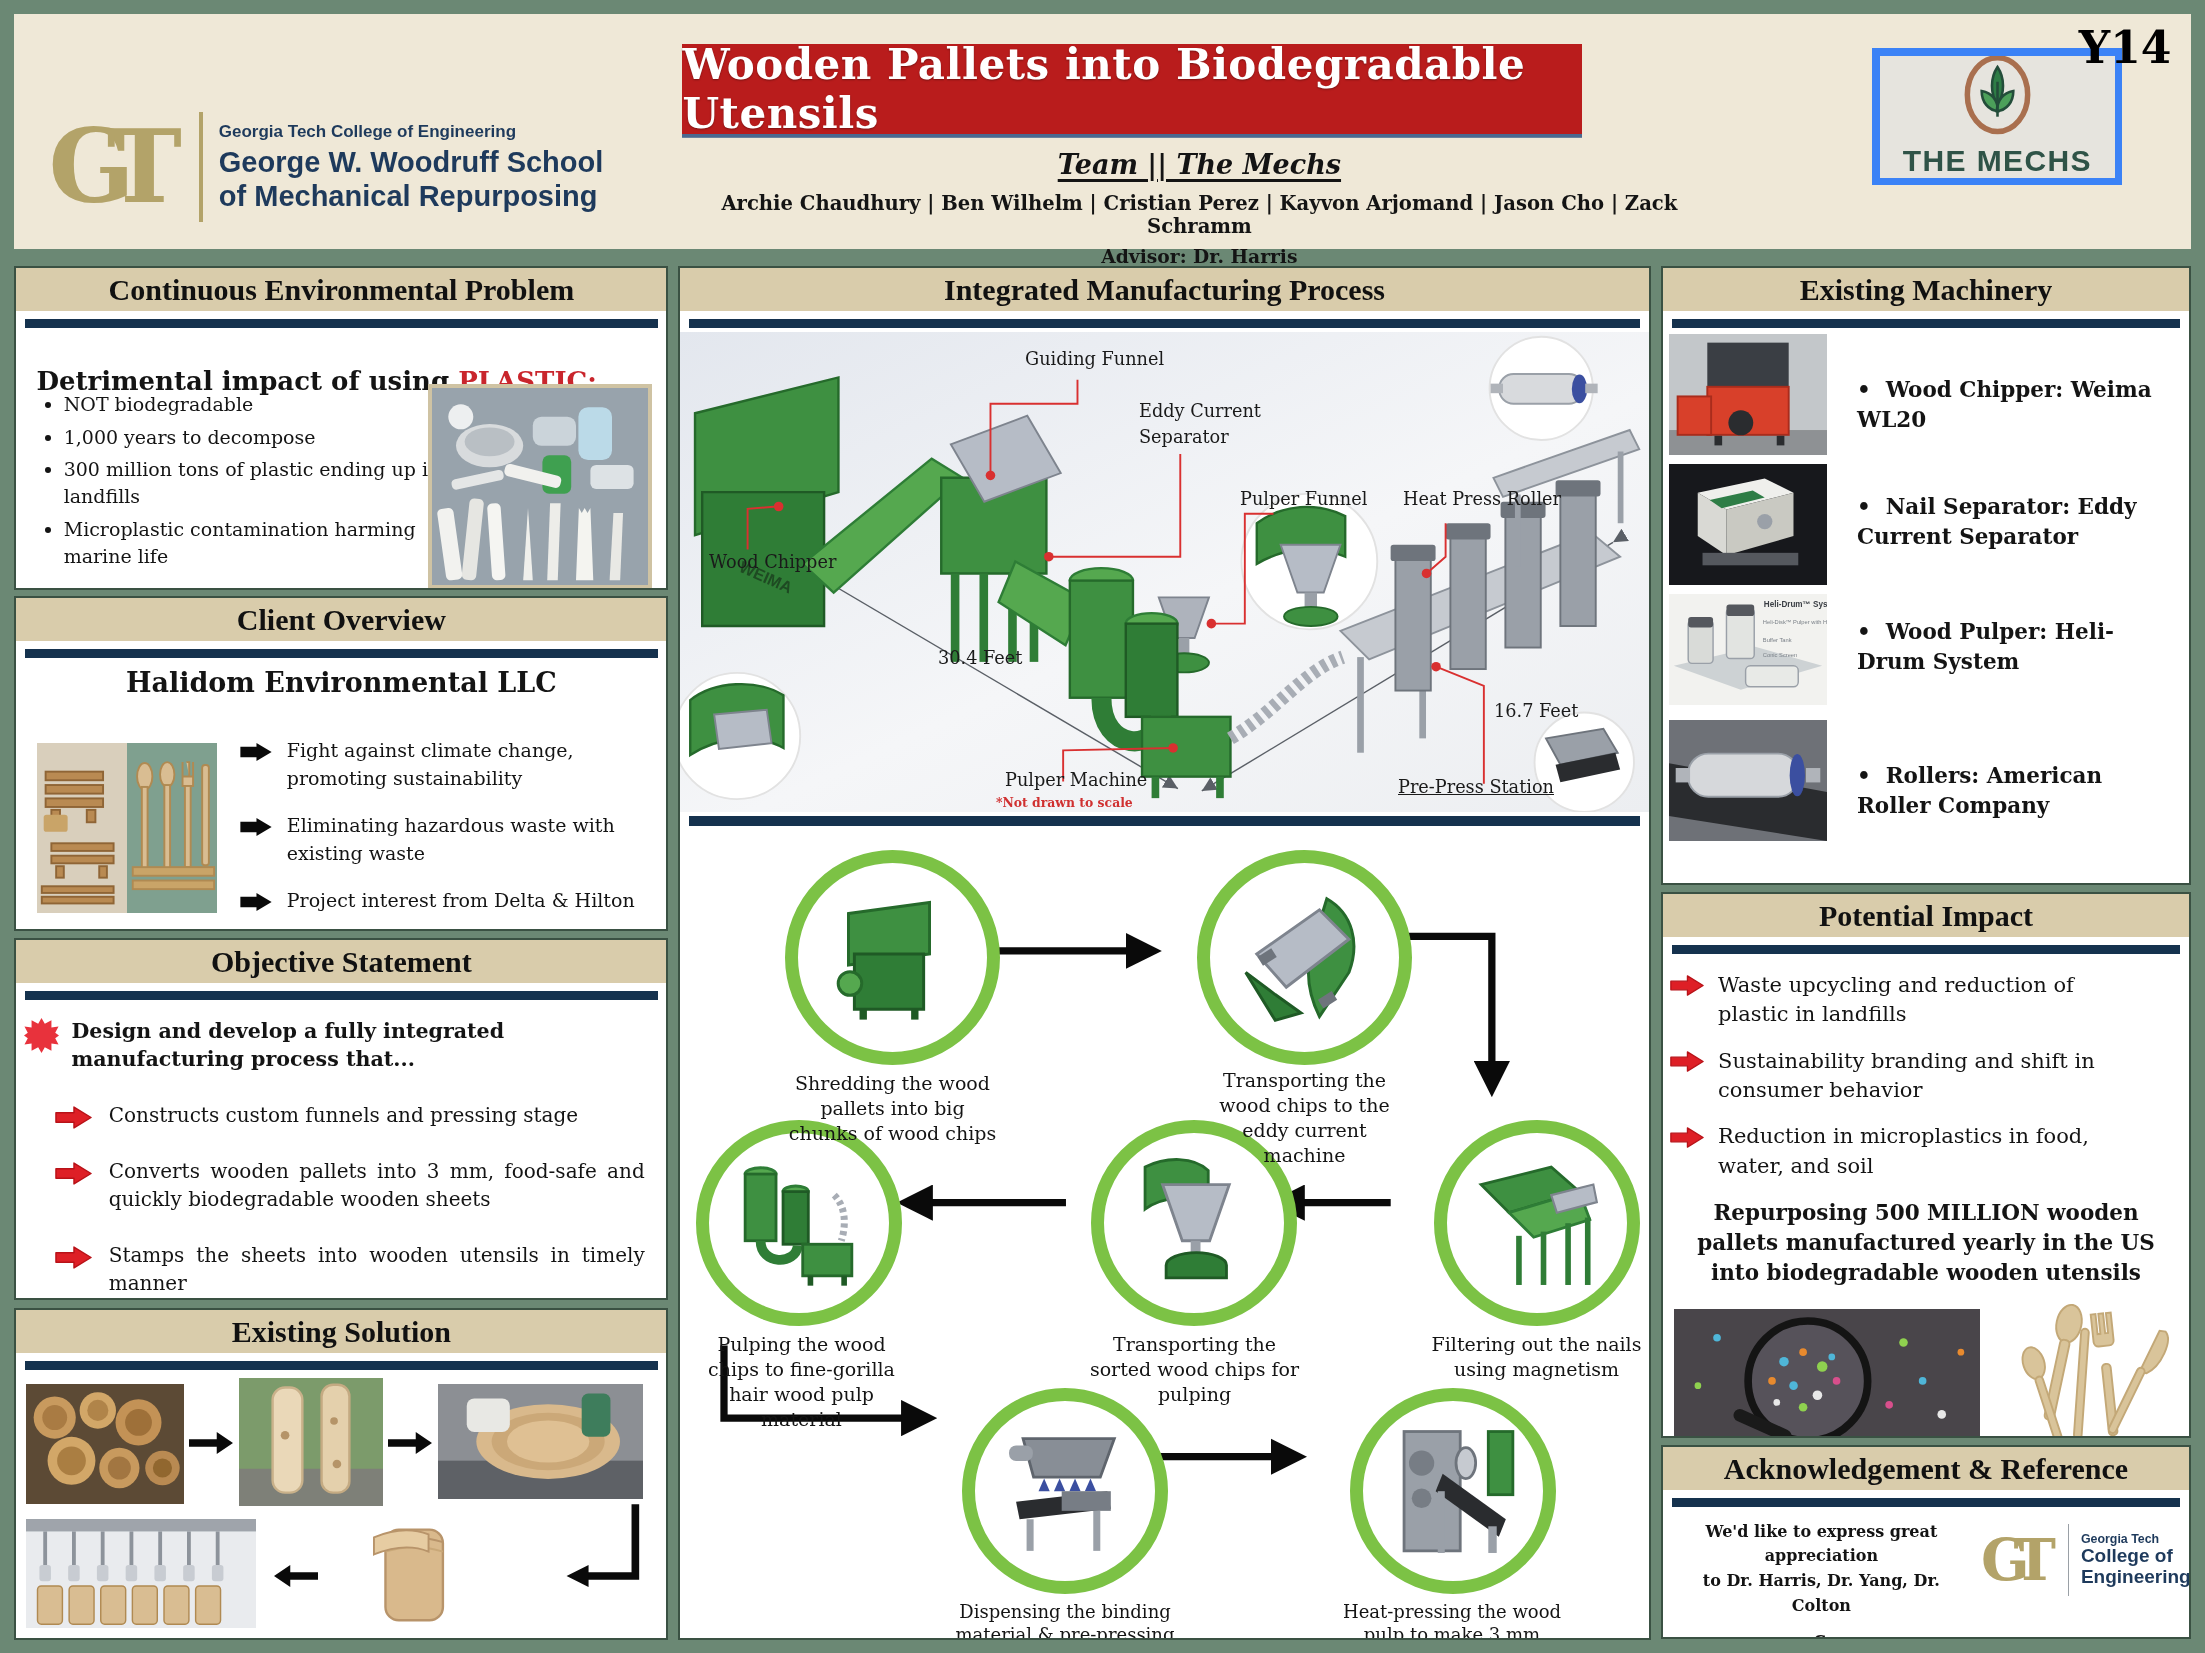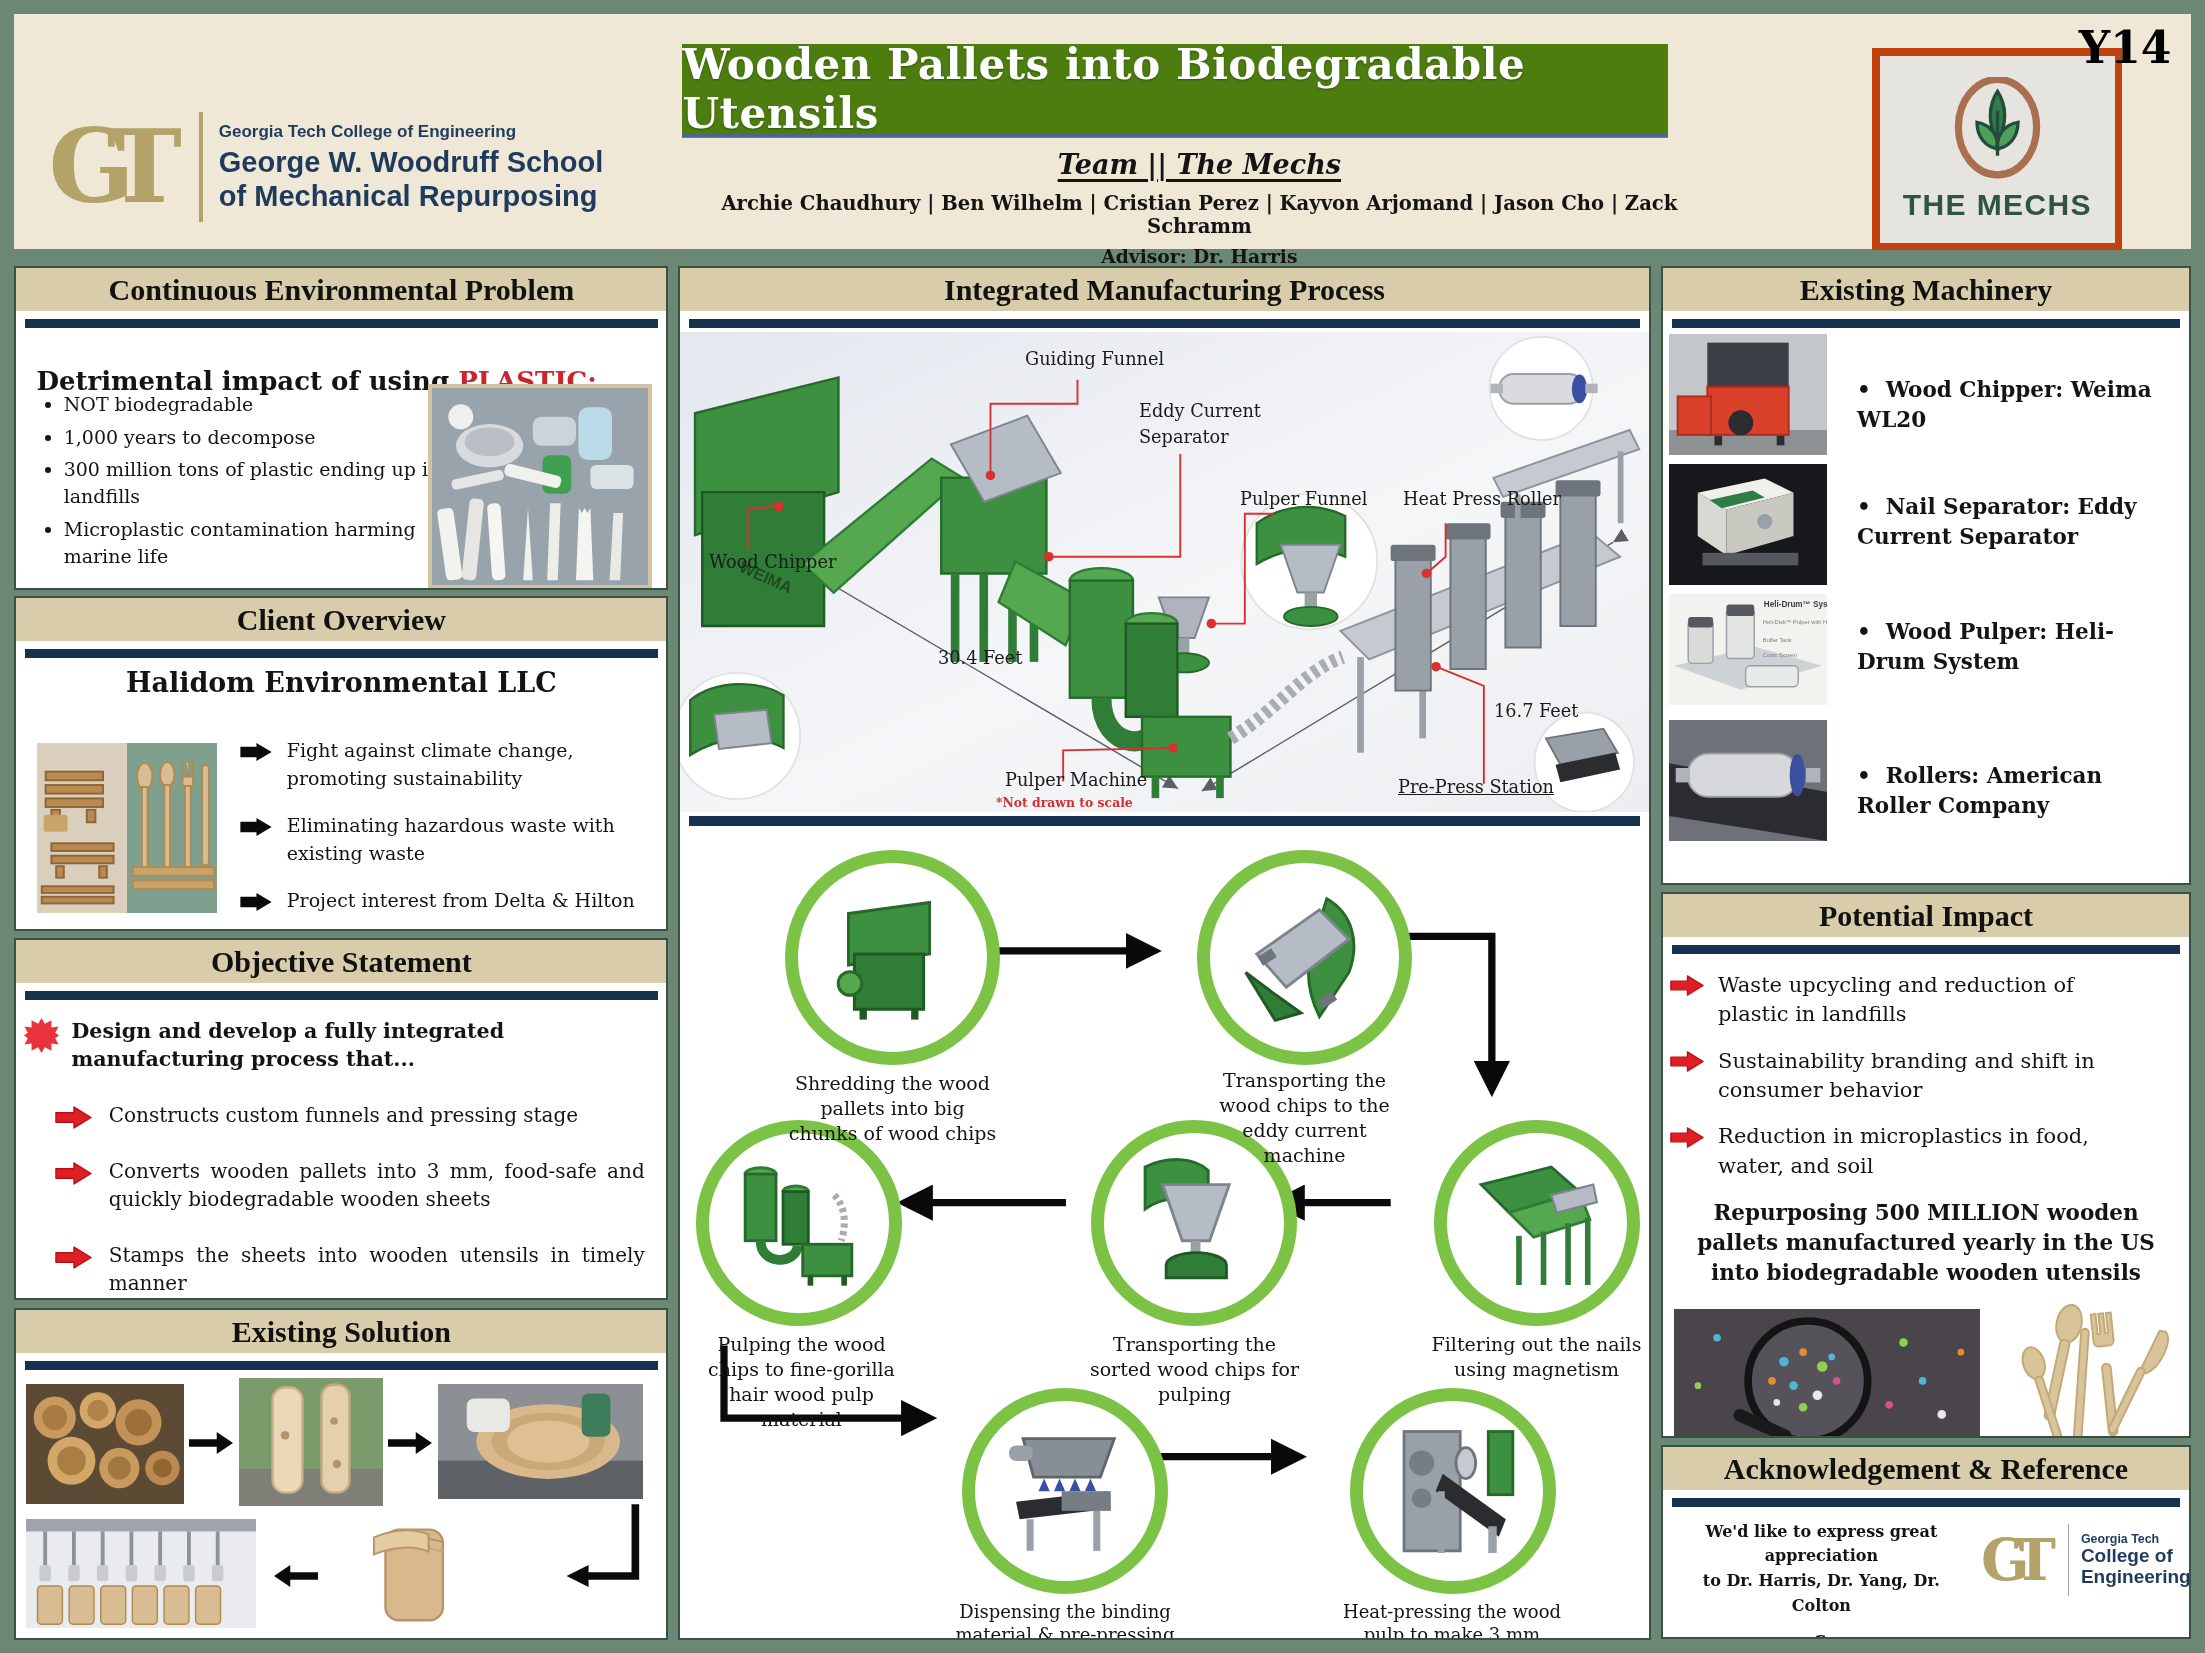--- a/index.html
+++ b/index.html
@@ -6,28 +6,28 @@
   .poster{position:relative;width:2205px;height:1654px;background:#6B8874;
           font-family:"DejaVu Serif",serif;color:#141414;overflow:hidden;}
   
   .masthead{position:absolute;left:14.4px;top:14.4px;width:2177px;height:235px;background:#EFE8D7;}
   .gt-lockup{position:absolute;left:34px;top:98px;display:flex;align-items:center;gap:16.3px;}
   .gt-letters{font-family:"DejaVu Serif",serif;font-weight:700;color:#B3A369;font-size:101px;line-height:.8;letter-spacing:-28px;padding-right:29px;}
   .gt-divider{width:3.4px;height:110px;background:#B3A369;}
   .gt-text{font-family:"Liberation Sans",sans-serif;color:#1E3A5C;}
   .gt-text .small{font-size:17px;font-weight:700;margin-bottom:4.8px;}
   .gt-text .big{font-size:29px;font-weight:600;line-height:1.15;}
-  .title-banner{position:absolute;left:668px;top:30px;width:986px;height:90px;background:#4d7c0f;
+  .title-banner{position:absolute;left:668px;top:30px;width:900px;height:90px;background:#b91c1c;
                 display:flex;align-items:center;box-shadow:0 3.8px 0 #4a688f;}
   .title-banner h1{margin:0;color:#fff;font-size:42px;font-weight:700;letter-spacing:0.5px;text-shadow:0 1.4px 1.9px rgba(0,0,0,.35);}
   .team-block{position:absolute;left:668px;top:128px;width:1034px;text-align:center;}
   .team-line{display:inline-block;font-size:27px;font-weight:700;font-style:italic;text-decoration:underline;text-decoration-thickness:2.9px;text-underline-offset:4.8px;margin-top:6.7px;}
   .members-line{font-size:19.6px;font-weight:700;margin-top:12.4px;}
   .advisor-line{font-size:18.7px;font-weight:700;margin-top:6.7px;}
-  .mechs-logo{position:absolute;left:1858px;top:34px;width:250px;height:202px;background:#c2410c;padding:7.7px;box-sizing:border-box;}
+  .mechs-logo{position:absolute;left:1858px;top:34px;width:250px;height:137px;background:#3b82f6;padding:7.7px;box-sizing:border-box;}
   .mechs-inner{width:100%;height:100%;background:#E6E4DE;display:flex;flex-direction:column;align-items:center;justify-content:center;gap:6.7px;}
   .mechs-name{font-family:"Liberation Sans",sans-serif;font-weight:700;font-size:30px;letter-spacing:1.4px;color:#2F5347;}
   .corner-tag{position:absolute;right:20px;top:7.7px;font-size:44px;font-weight:700;color:#000;}
   
   .panel{position:absolute;background:#fff;border:2.4px solid #3A5143;box-sizing:border-box;overflow:hidden;}
   .band{height:43px;background:#D9CCAB;display:flex;align-items:center;justify-content:center;}
   .band h2{margin:0;font-size:30px;font-weight:700;color:#111;font-family:Liberation Serif, serif;}
   .rule{height:9.6px;background:#15324E;margin:7.7px 8.6px 0 8.6px;}
   .content{position:relative;width:100%;height:calc(100% - 60px);}
   

